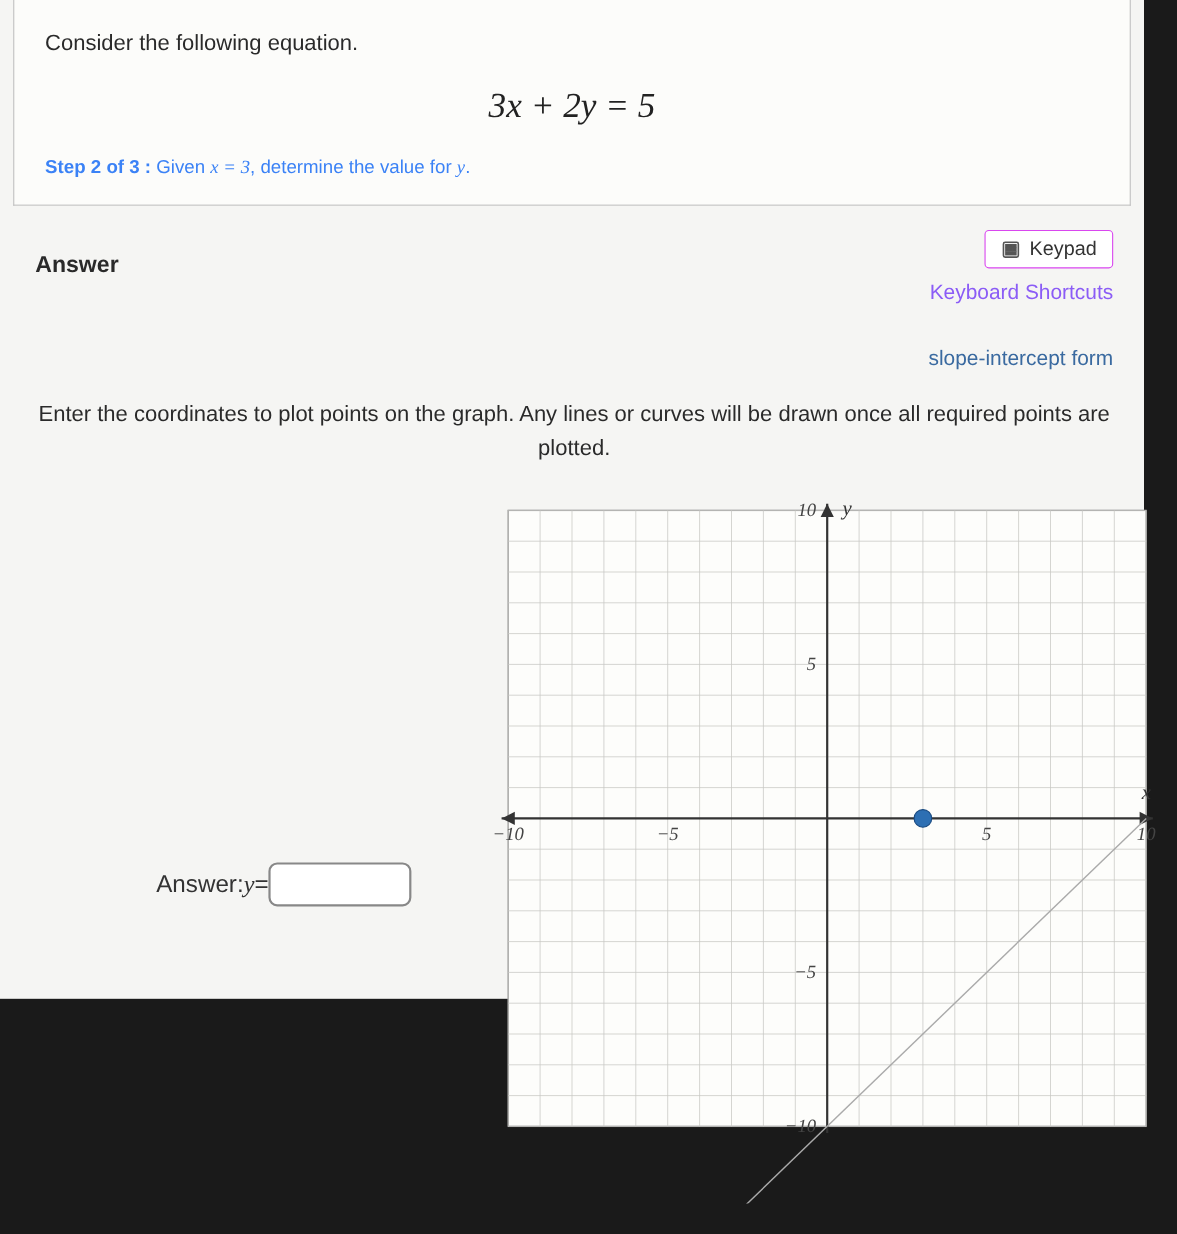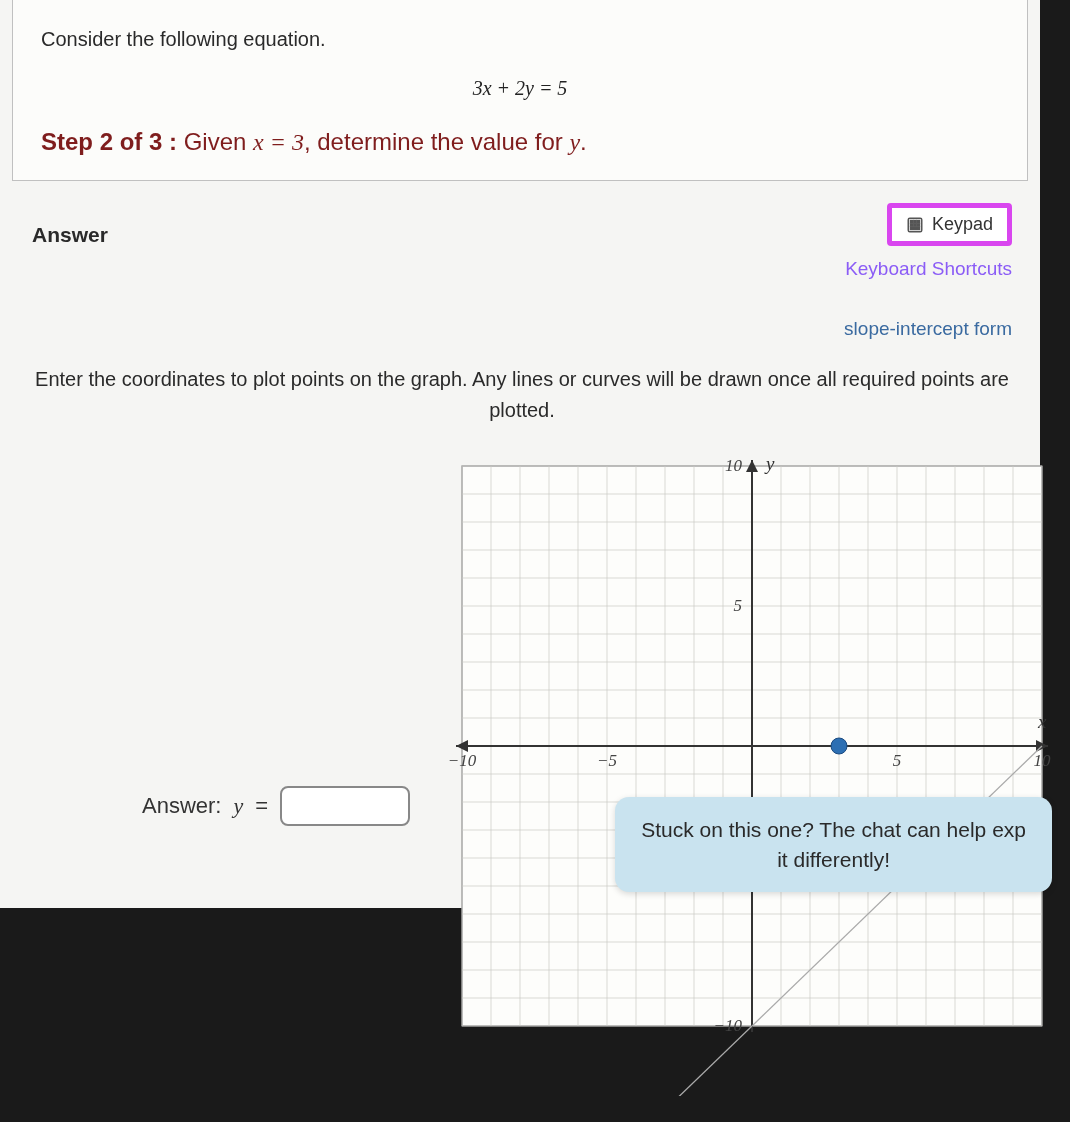--- a/index.html
+++ b/index.html
@@ -26,28 +26,28 @@
     padding: 28px 28px 24px 28px;
   }
   .prompt {
     font-size: 20px;
     color: #2a2a2a;
     margin-bottom: 26px;
   }
   .equation {
     text-align: center;
     font-family: "Times New Roman", serif;
-    font-size: 20px;
+    font-size: 32px;
     font-style: italic;
     color: #222;
     margin-bottom: 28px;
   }
   .step-line {
-    font-size: 24px;
-    color: #7f1d1d;
+    font-size: 17px;
+    color: #3b82f6;
   }
   .step-line b { font-weight: 700; }
   .mi { font-family: "Times New Roman", serif; font-style: italic; }
   .answer-section {
     padding: 22px 28px 0 32px;
     position: relative;
   }
   .answer-header {
     display: flex;
     justify-content: space-between;
@@ -61,21 +61,21 @@
   }
   .right-links {
     text-align: right;
     font-size: 19px;
     color: #2a2a2a;
   }
   .keypad-btn {
     display: inline-flex;
     align-items: center;
     gap: 8px;
-    border: 5px solid #d946ef;
+    border: 1px solid #d946ef;
     border-radius: 4px;
     padding: 6px 14px;
     background: #fff;
     font-size: 18px;
     color: #333;
     cursor: pointer;
     margin-bottom: 8px;
   }
   .kb-shortcuts { color: #8b5cf6; cursor: pointer; margin-top: 4px; }
   .slope-link { color: #3a6aa0; cursor: pointer; margin-top: 38px; }
@@ -89,21 +89,20 @@
   .work-area {
     display: flex;
     align-items: center;
     gap: 18px;
     margin-top: 10px;
     position: relative;
   }
   .answer-input-group {
     display: flex;
     align-items: center;
-    gap: 12px;
     font-size: 22px;
     color: #333;
     position: absolute;
     left: 110px;
     top: 350px;
   }
   .answer-input-group .lbl { font-family: inherit; }
   .answer-input-group .mi2 { font-family: "Times New Roman", serif; font-style: italic; }
   .answer-input {
     width: 130px;
@@ -243,18 +242,14 @@
             <text x="310" y="35" text-anchor="end" font-size="17" font-family="Times New Roman" font-style="italic" fill="#444">10</text>
             <text x="334" y="34" font-size="19" font-family="Times New Roman" font-style="italic" fill="#333">y</text>
             <text x="606" y="292" font-size="19" font-family="Times New Roman" font-style="italic" fill="#333">x</text>
             <line x1="30" y1="870" x2="610" y2="310" stroke="#aaa" stroke-width="1.3"></line>
             <circle cx="407" cy="310" r="8" fill="#2d6fb3" stroke="#1a4a80" stroke-width="1"></circle>
           </svg>
       </div>
     </div>
   </div>
 
-  <div class="chat-bubble">
-    <div>Stuck on this one? The chat can help exp</div>
-    <div>it differently!</div>
-  </div>
 
 </div>
 
 </body></html>

